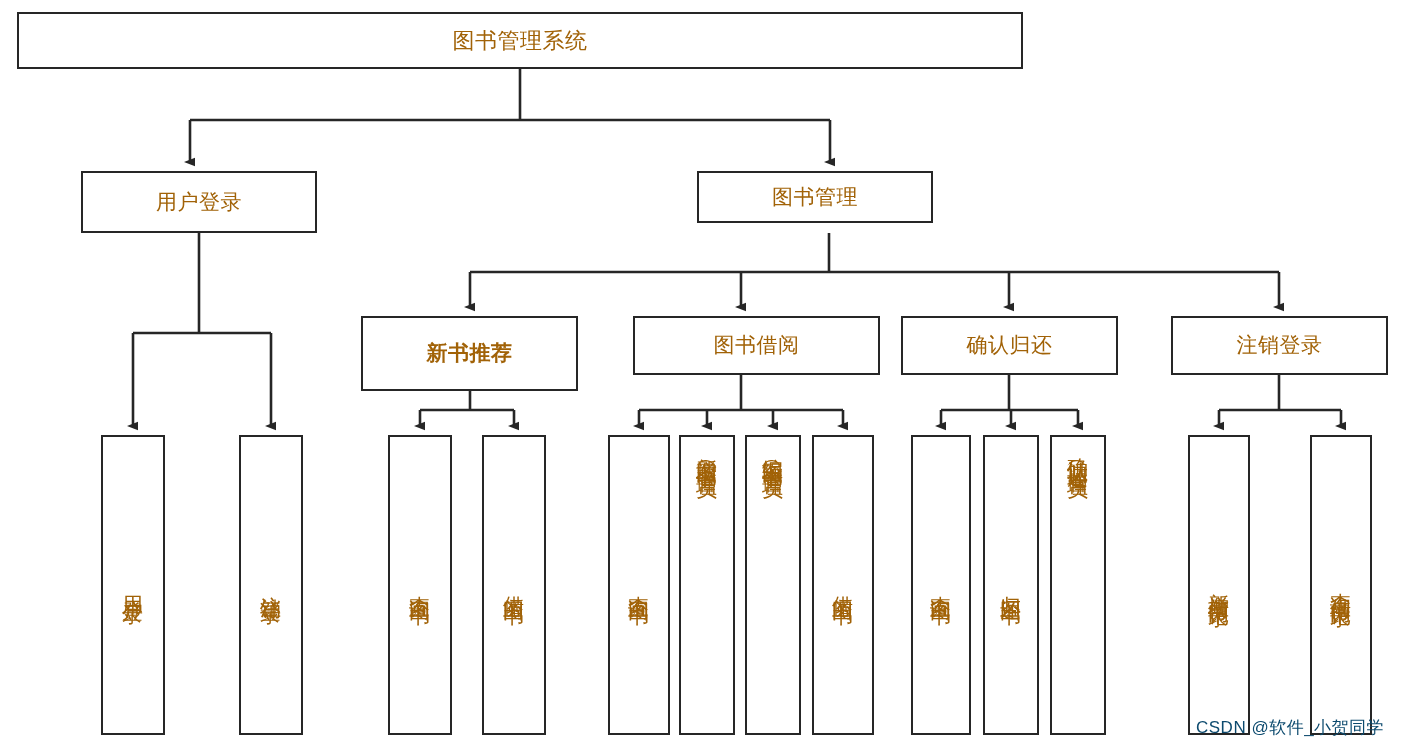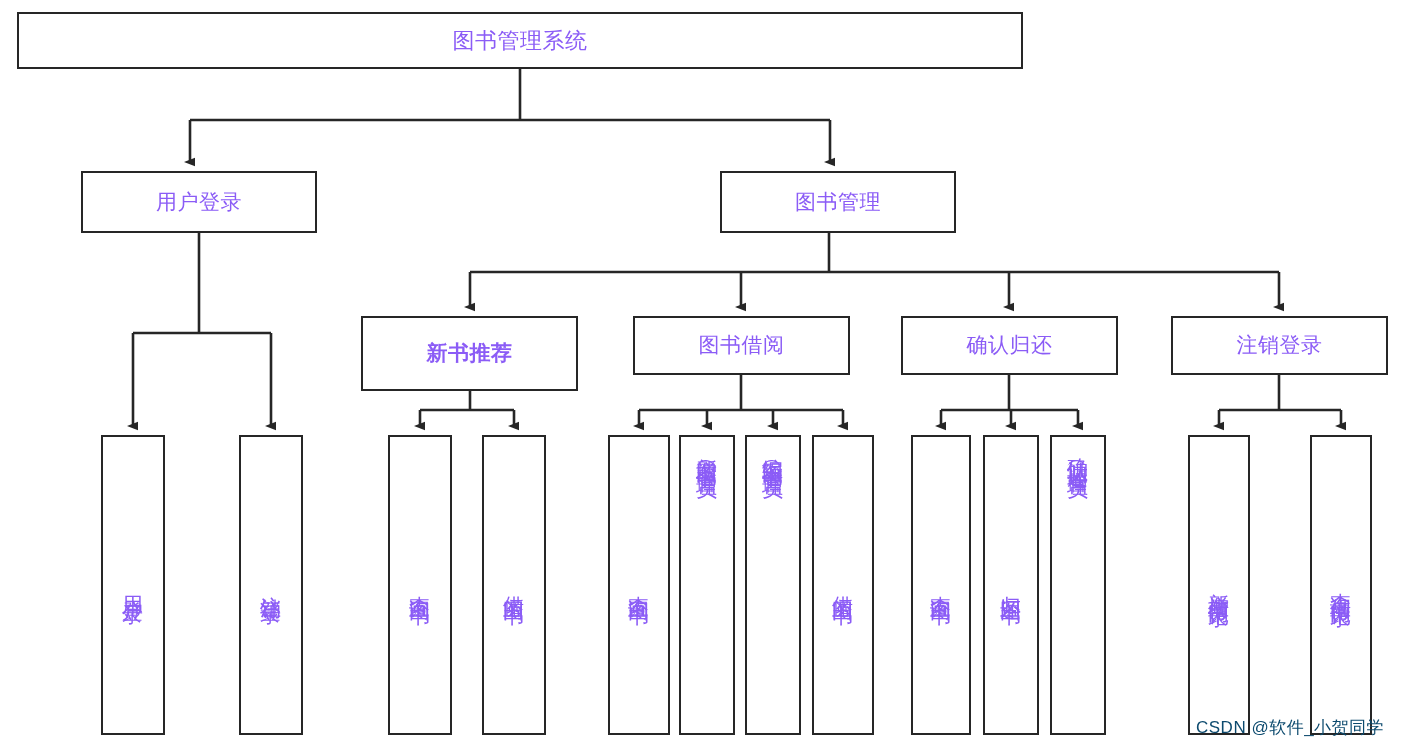--- a/index.html
+++ b/index.html
@@ -26,21 +26,21 @@
     pointer-events: none;
   }
   .node {
     position: absolute;
     box-sizing: border-box;
     border: 2px solid #262626;
     background: #ffffff;
     display: flex;
     align-items: center;
     justify-content: center;
-    color: #8b5cf6;
+    color: #a16207;
   }
   .node-label {
     display: block;
     text-align: center;
     line-height: 1.18;
     letter-spacing: 0.5px;
   }
   
   .h-node .node-label {
     font-size: 21px;
@@ -129,28 +129,28 @@
     </g>
   </svg>
 
   <div class="node h-node root" style="left:17px; top:12px; width:1006px; height:57px;">
     <span class="node-label">图书管理系统</span>
   </div>
 
   <div class="node h-node" style="left:81px; top:171px; width:236px; height:62px;">
     <span class="node-label">用户登录</span>
   </div>
-  <div class="node h-node" style="left:720px; top:171px; width:236px; height:62px;">
+  <div class="node h-node" style="left:697px; top:171px; width:236px; height:52px;">
     <span class="node-label">图书管理</span>
   </div>
 
   <div class="node h-node" style="left:361px; top:316px; width:217px; height:75px;font-weight:bold;">
     <span class="node-label">新书推荐</span>
   </div>
-  <div class="node h-node" style="left:633px; top:316px; width:217px; height:59px;">
+  <div class="node h-node" style="left:633px; top:316px; width:247px; height:59px;">
     <span class="node-label">图书借阅</span>
   </div>
   <div class="node h-node" style="left:901px; top:316px; width:217px; height:59px;">
     <span class="node-label">确认归还</span>
   </div>
   <div class="node h-node" style="left:1171px; top:316px; width:217px; height:59px;">
     <span class="node-label">注销登录</span>
   </div>
 
   <div class="node v-node centered" style="left:101px; top:435px; width:64px; height:300px;">

